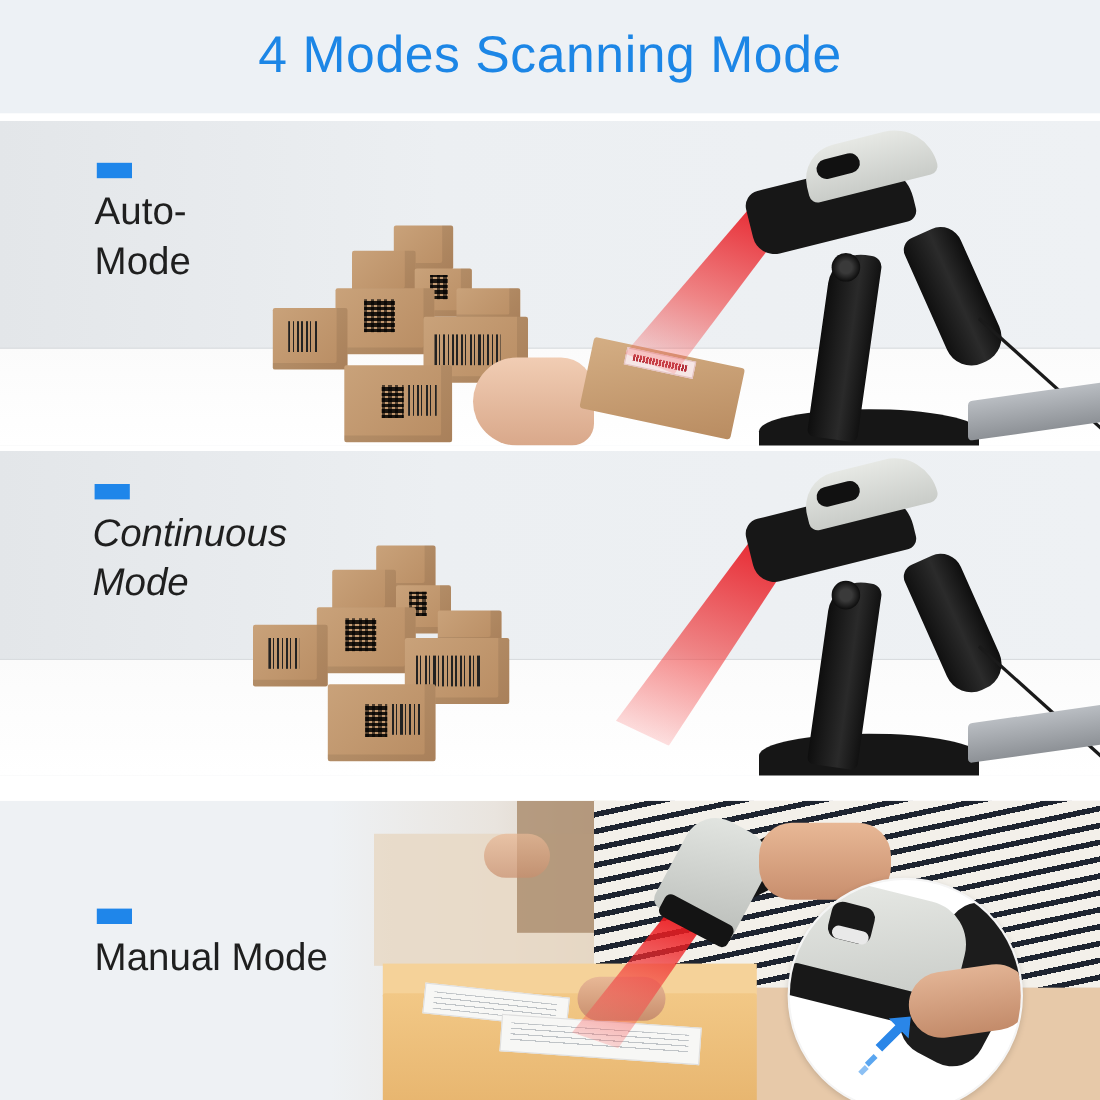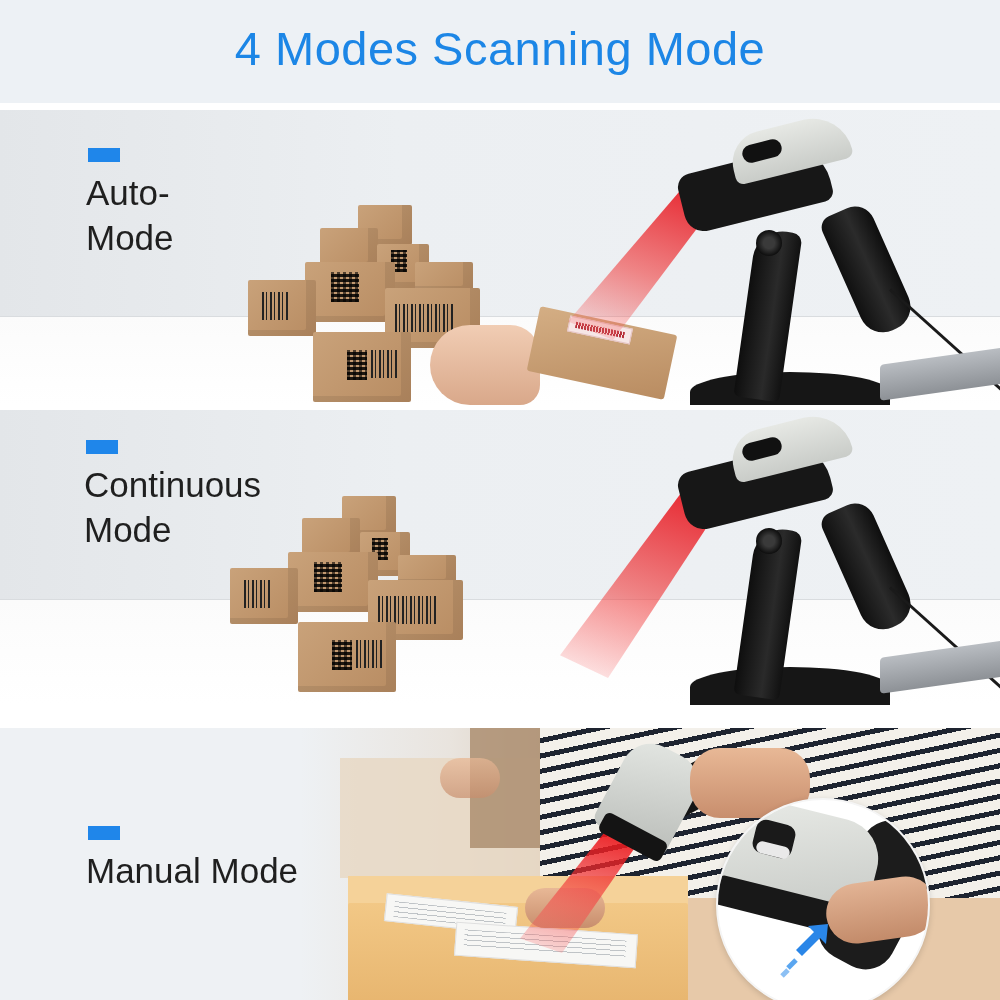--- a/index.html
+++ b/index.html
@@ -1,21 +1,21 @@
 <!DOCTYPE html>
 <html><head>
 <meta charset="utf-8">
 <style>
   html, body { margin: 0; padding: 0; }
   body { width: 1000px; height: 1000px; overflow: hidden; background: #ffffff; font-family: "Liberation Sans", "DejaVu Sans", sans-serif; position: relative; }
   .title-band { position: absolute; left: 0; top: 0; width: 1000px; height: 103px; background: #edf1f5; display: flex; align-items: center; justify-content: center; }
   .title { font-size: 47px; color: #1c86e6; letter-spacing: 0.5px; margin-top: -6px; }
   .panel { position: absolute; left: 0; width: 1000px; overflow: hidden; }
   .p1 { top: 110px; height: 295px; }
-  .p2 { top: 410px; height: 295px; }
+  .p2 { top: 410px; height: 295px; font-style: italic; }
   .p3 { top: 728px; height: 319px; }
   .wall { position: absolute; left: 0; top: 0; width: 100%; height: 100%; background: linear-gradient(90deg, #e3e6e9 0%, #eceff2 40%, #eef1f4 100%); }
   .table { position: absolute; left: 0; bottom: 0; width: 100%; height: 88px; background: linear-gradient(180deg, #fbfbfb 0%, #ffffff 100%); }
   .table-edge { position: absolute; left: 0; width: 100%; height: 1px; background: #d9dcdf; }
   .label-block { position: absolute; left: 86px; }
   .marker { width: 32px; height: 14px; background: #1f86ea; margin-left: 2px; margin-bottom: 8px; }
   .label-line { font-size: 35px; color: #1f1f1f; line-height: 45px; white-space: nowrap; }
 
   
   .box { position: absolute; background: linear-gradient(135deg, #c9a27a 0%, #b88c62 100%); border-radius: 2px; box-shadow: inset -10px -6px 0 rgba(0,0,0,0.08); }

